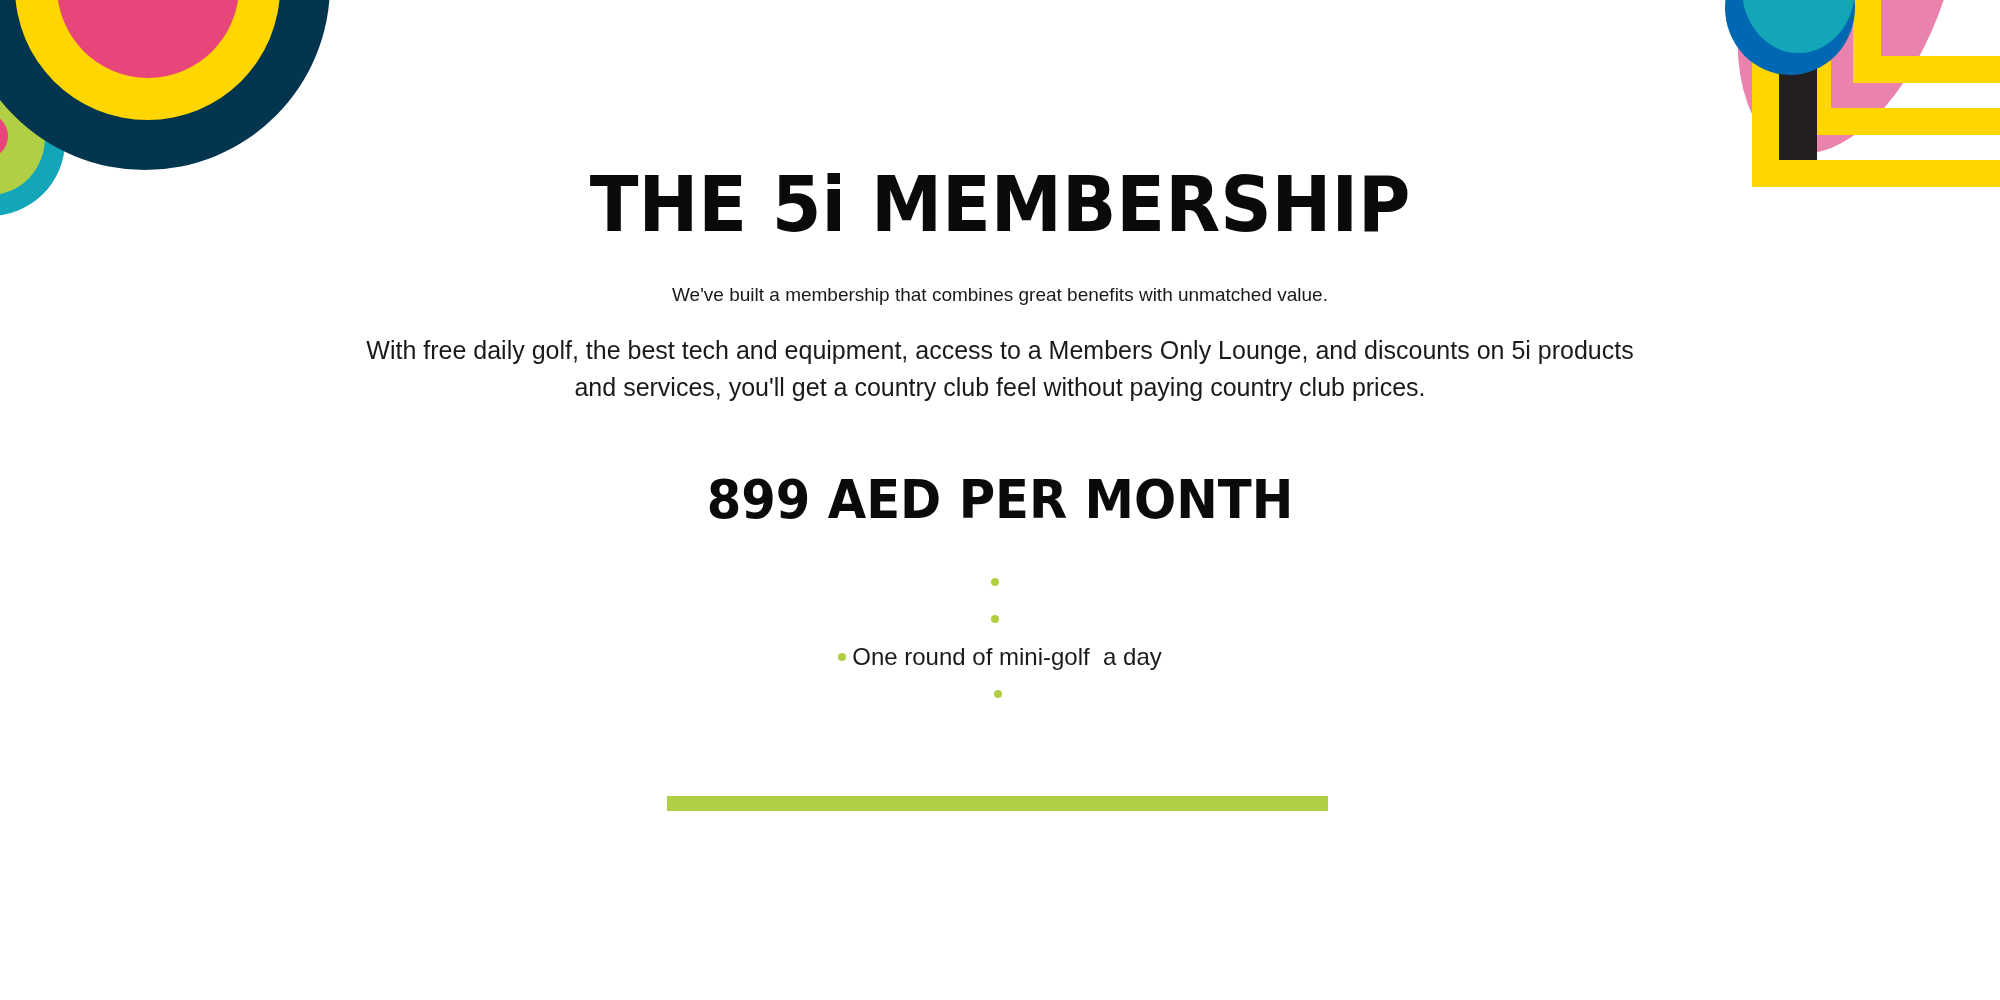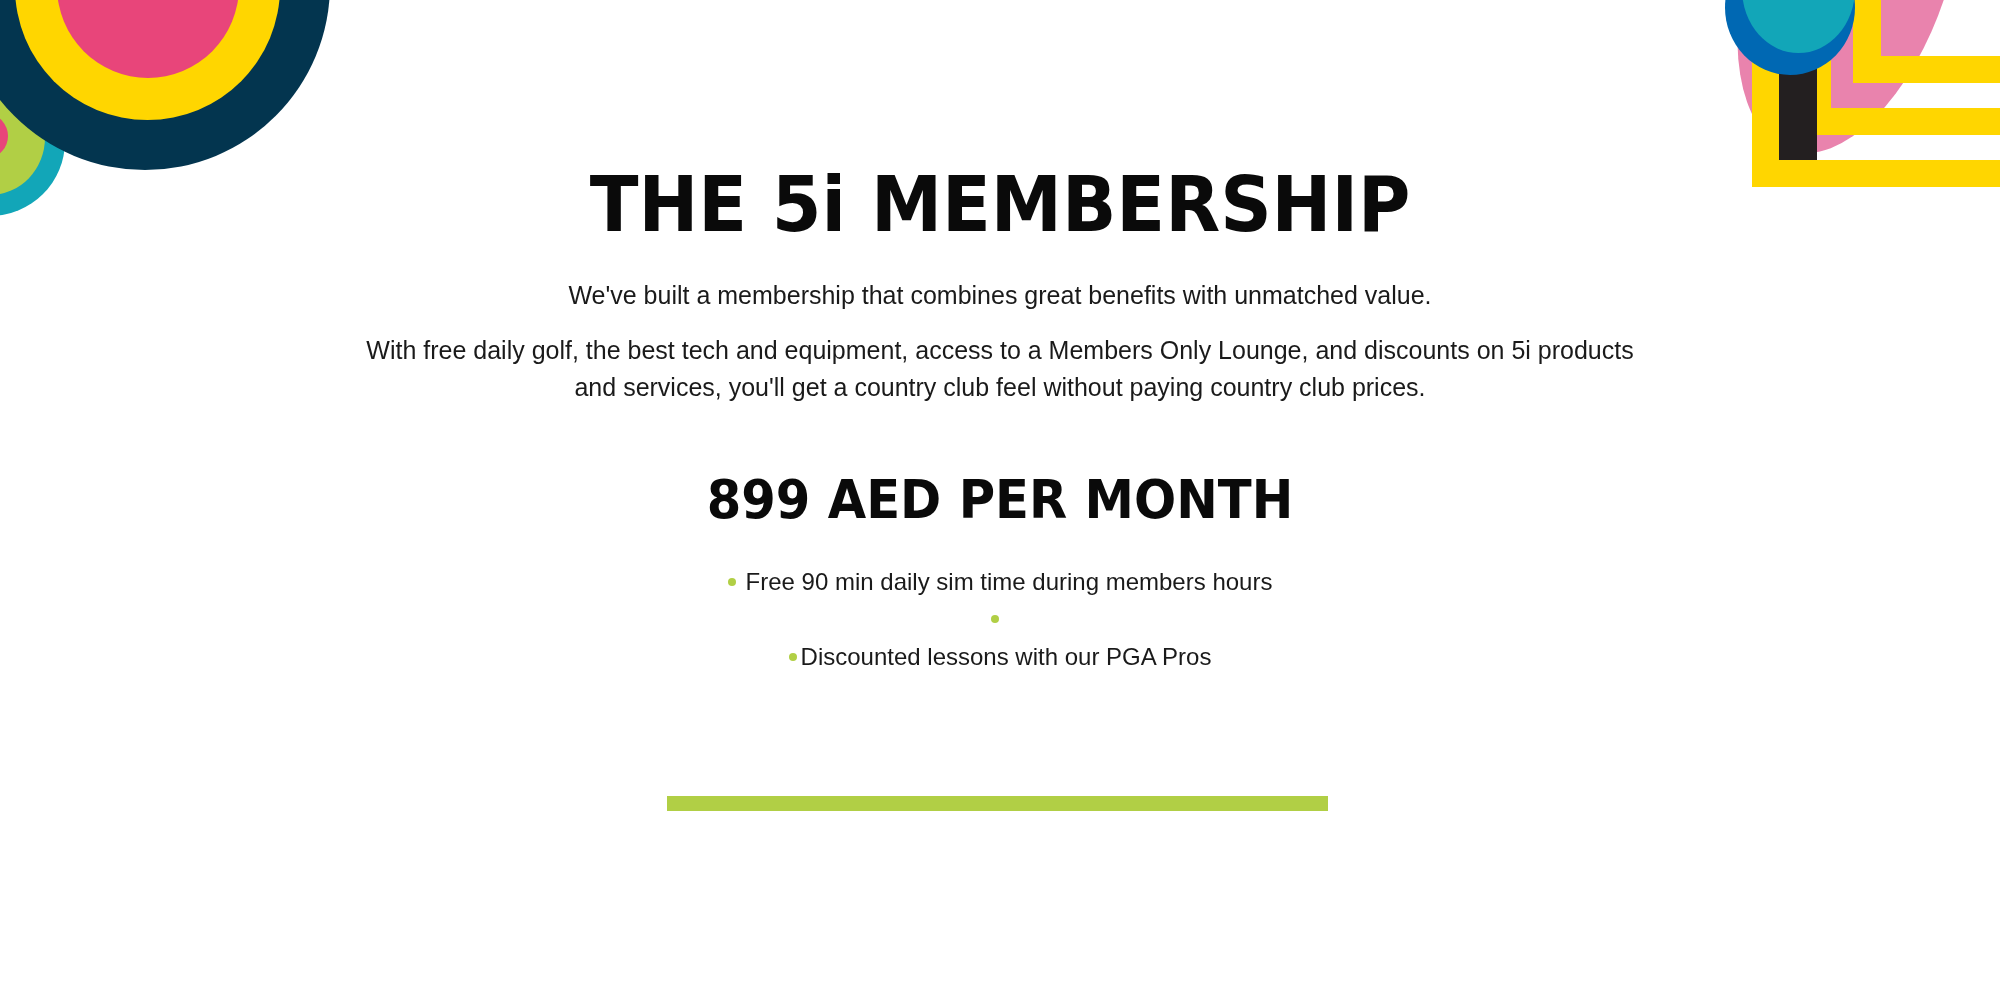--- a/index.html
+++ b/index.html
@@ -37,21 +37,21 @@
       letter-spacing: 0px;
       color: #0a0a0a;
       transform: scaleX(0.94);
       transform-origin: center;
     }
     .intro {
       position: absolute;
       left: 0; width: 2000px;
       top: 278px;
       margin: 0;
-      font-size: 25px;
+      font-size: 19px;
       line-height: 34px;
       color: #1a1a1a;
     }
     .desc {
       position: absolute;
       left: 350px; width: 1300px;
       top: 332px;
       margin: 0;
       font-size: 25px;
       line-height: 37px;
@@ -152,22 +152,23 @@
 <div class="content">
   <h1 class="title">THE 5i MEMBERSHIP</h1>
 
   <p class="intro">We've built a membership that combines great benefits with unmatched value.</p>
 
   <p class="desc">With free daily golf, the best tech and equipment, access to a Members Only Lounge, and discounts on 5i products and services, you'll get a country club feel without paying country club prices.</p>
 
   <h2 class="price">899 AED PER MONTH</h2>
 
   <ul class="benefits">
-    <li class="benefit"><span class="bullet"></span><span>Free 90 min daily sim time during members hours</span></li>
     <li class="benefit"><span class="bullet"></span></li>
-    <li class="benefit"><span class="bullet" style="margin-right:4px;"></span><span>Discounted lessons with our PGA Pros</span></li>
+    <li class="benefit"><span class="bullet"></span></li>
+    <li class="benefit"><span class="bullet" style="margin-right:6px;"></span><span>One round of mini-golf  a day</span></li>
+    <li class="benefit"><span class="bullet" style="margin-right:4px;"></span></li>
   </ul>
 
   <div class="divider"></div>
 
   <ul class="footnotes">
   </ul>
 </div>
 
 </body></html>

